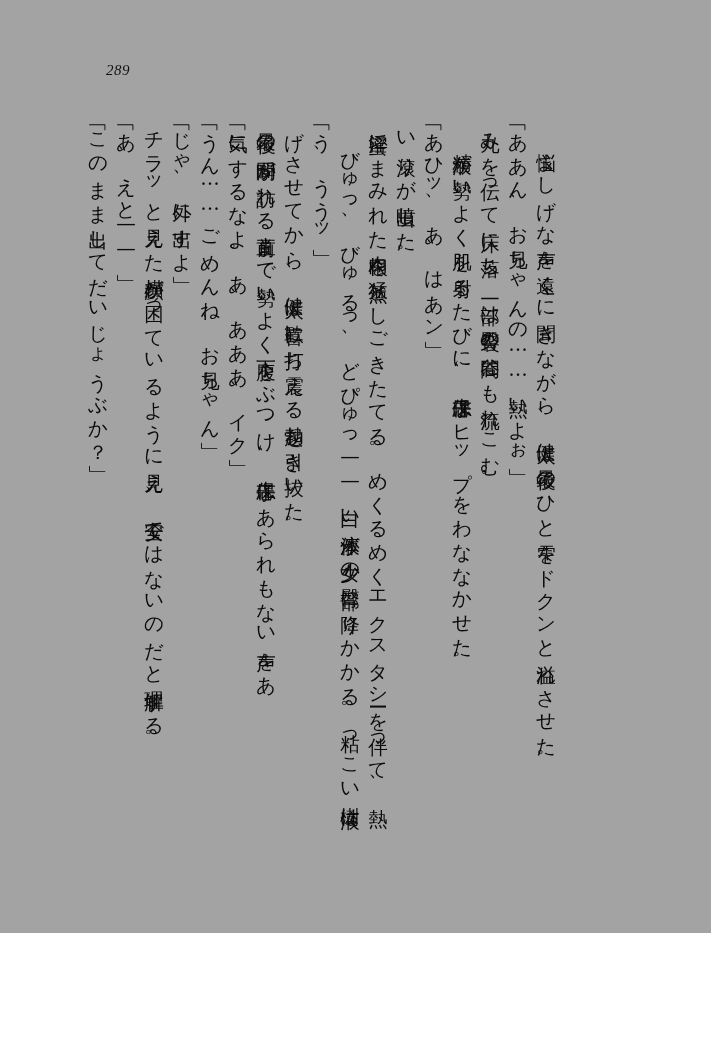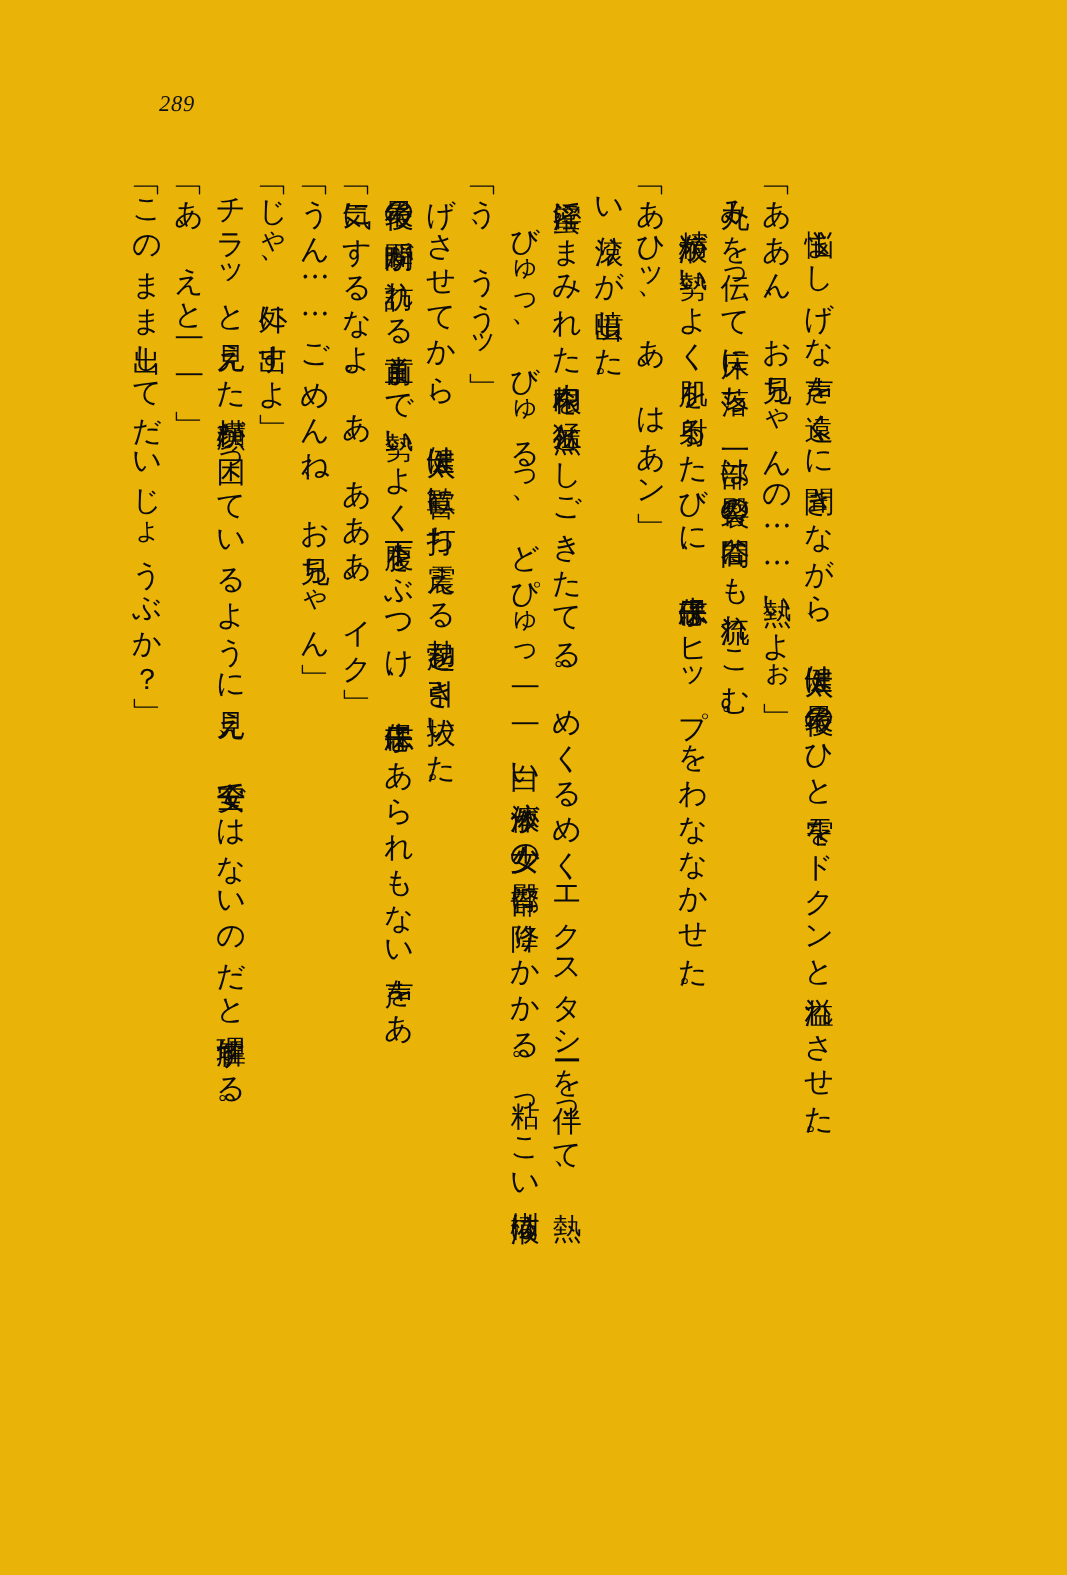--- a/index.html
+++ b/index.html
@@ -6,22 +6,22 @@
     margin: 0;
     padding: 0;
     background: #ffffff;
   }
   body {
     font-family: "Liberation Serif", "DejaVu Serif", serif;
   }
   #page {
     position: relative;
     width: 711px;
-    height: 1050px;
-    background: #eab308;
+    height: 933px;
+    background: #a3a3a3;
     overflow: hidden;
   }
   
   #page-number {
     position: absolute;
     top: 62px;
     left: 106px;
     font-size: 15px;
     font-style: italic;
     color: #111111;

